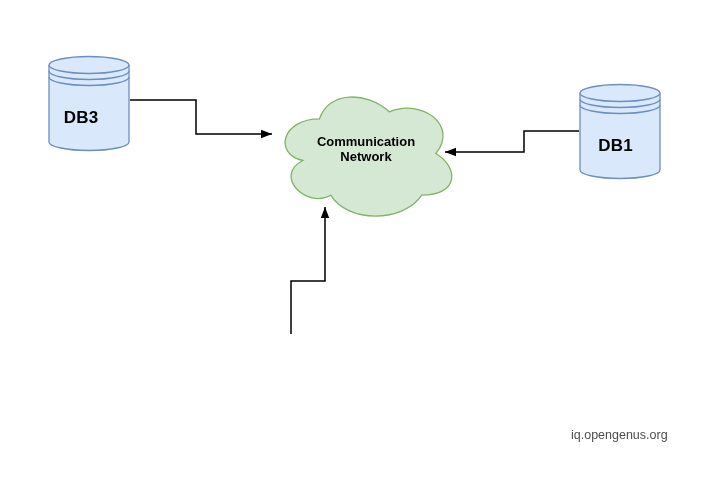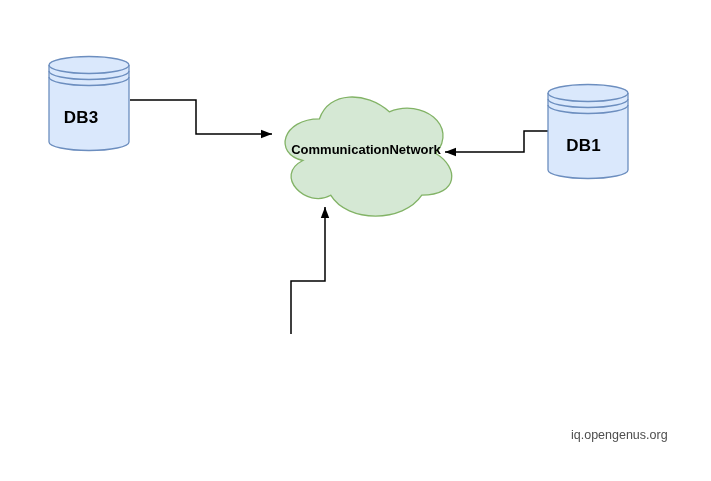--- a/index.html
+++ b/index.html
@@ -58,21 +58,21 @@
 
   .cloud-shape {
     fill: var(--cloud_fill, #d5e8d4);
     stroke: var(--cloud_stroke, #82b366);
     stroke-width: 1.3;
   }
   .cloud-label {
     position: absolute;
     left: 0; right: 0; top: 0; bottom: 0;
     display: flex;
-    flex-direction: row;
+    flex-direction: column;
     align-items: center;
     justify-content: center;
     margin-top: -9px;
     font-size: 13px;
     line-height: 15px;
     font-weight: bold;
     color: var(--label, #000000);
     text-align: center;
   }
 
@@ -105,21 +105,21 @@
   <div class="node" style="left:48px; top:55px; width:66px; height:97px;">
     <svg width="82" height="97" viewBox="0 0 82 97" xmlns="http://www.w3.org/2000/svg">
       <path class="cyl-body" d="M1,10 A40,8.5 0 0 1 81,10 L81,87 A40,8.5 0 0 1 1,87 Z"></path>
       <path class="cyl-ring" d="M1,10 A40,8.5 0 0 0 81,10"></path>
       <path class="cyl-ring" d="M1,16 A40,8.5 0 0 0 81,16"></path>
       <path class="cyl-ring" d="M1,22 A40,8.5 0 0 0 81,22"></path>
     </svg>
     <div class="node-label">DB3</div>
   </div>
 
-  <div class="node" style="left:547px; top:83px; width:73px; height:97px;">
+  <div class="node" style="left:579px; top:83px; width:73px; height:97px;">
     <svg width="82" height="97" viewBox="0 0 82 97" xmlns="http://www.w3.org/2000/svg">
       <path class="cyl-body" d="M1,10 A40,8.5 0 0 1 81,10 L81,87 A40,8.5 0 0 1 1,87 Z"></path>
       <path class="cyl-ring" d="M1,10 A40,8.5 0 0 0 81,10"></path>
       <path class="cyl-ring" d="M1,16 A40,8.5 0 0 0 81,16"></path>
       <path class="cyl-ring" d="M1,22 A40,8.5 0 0 0 81,22"></path>
     </svg>
     <div class="node-label">DB1</div>
   </div>
 
 

